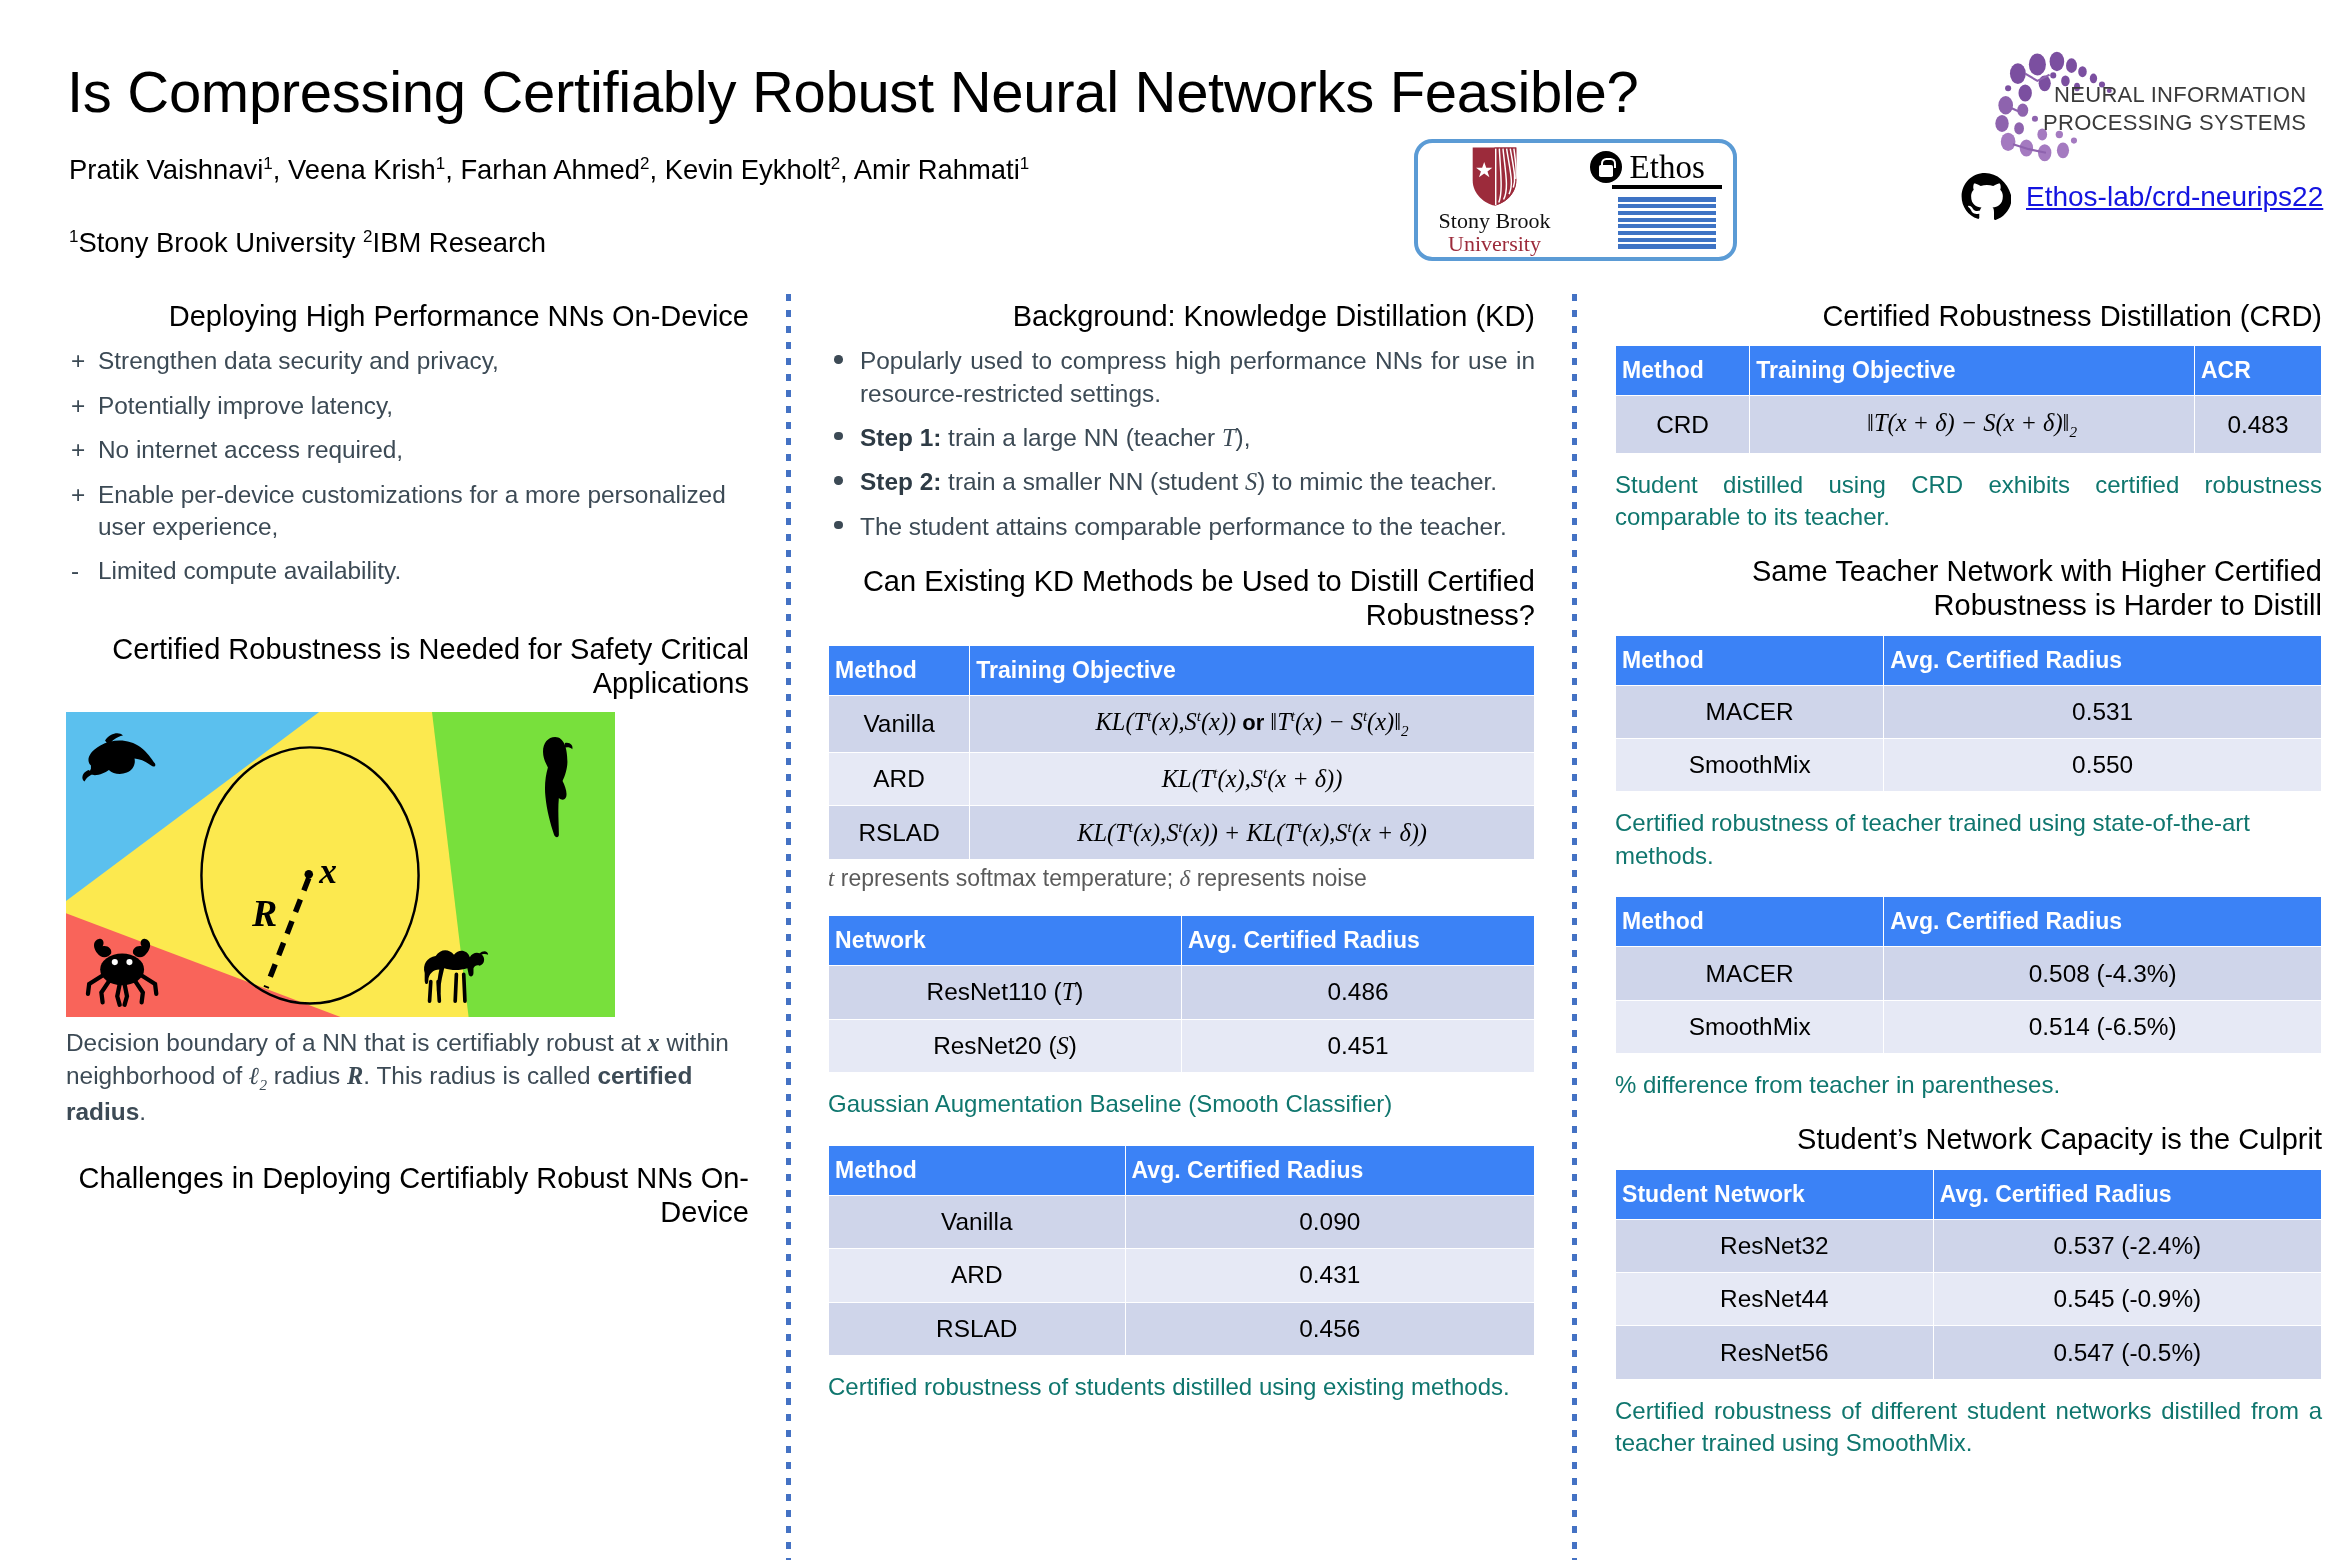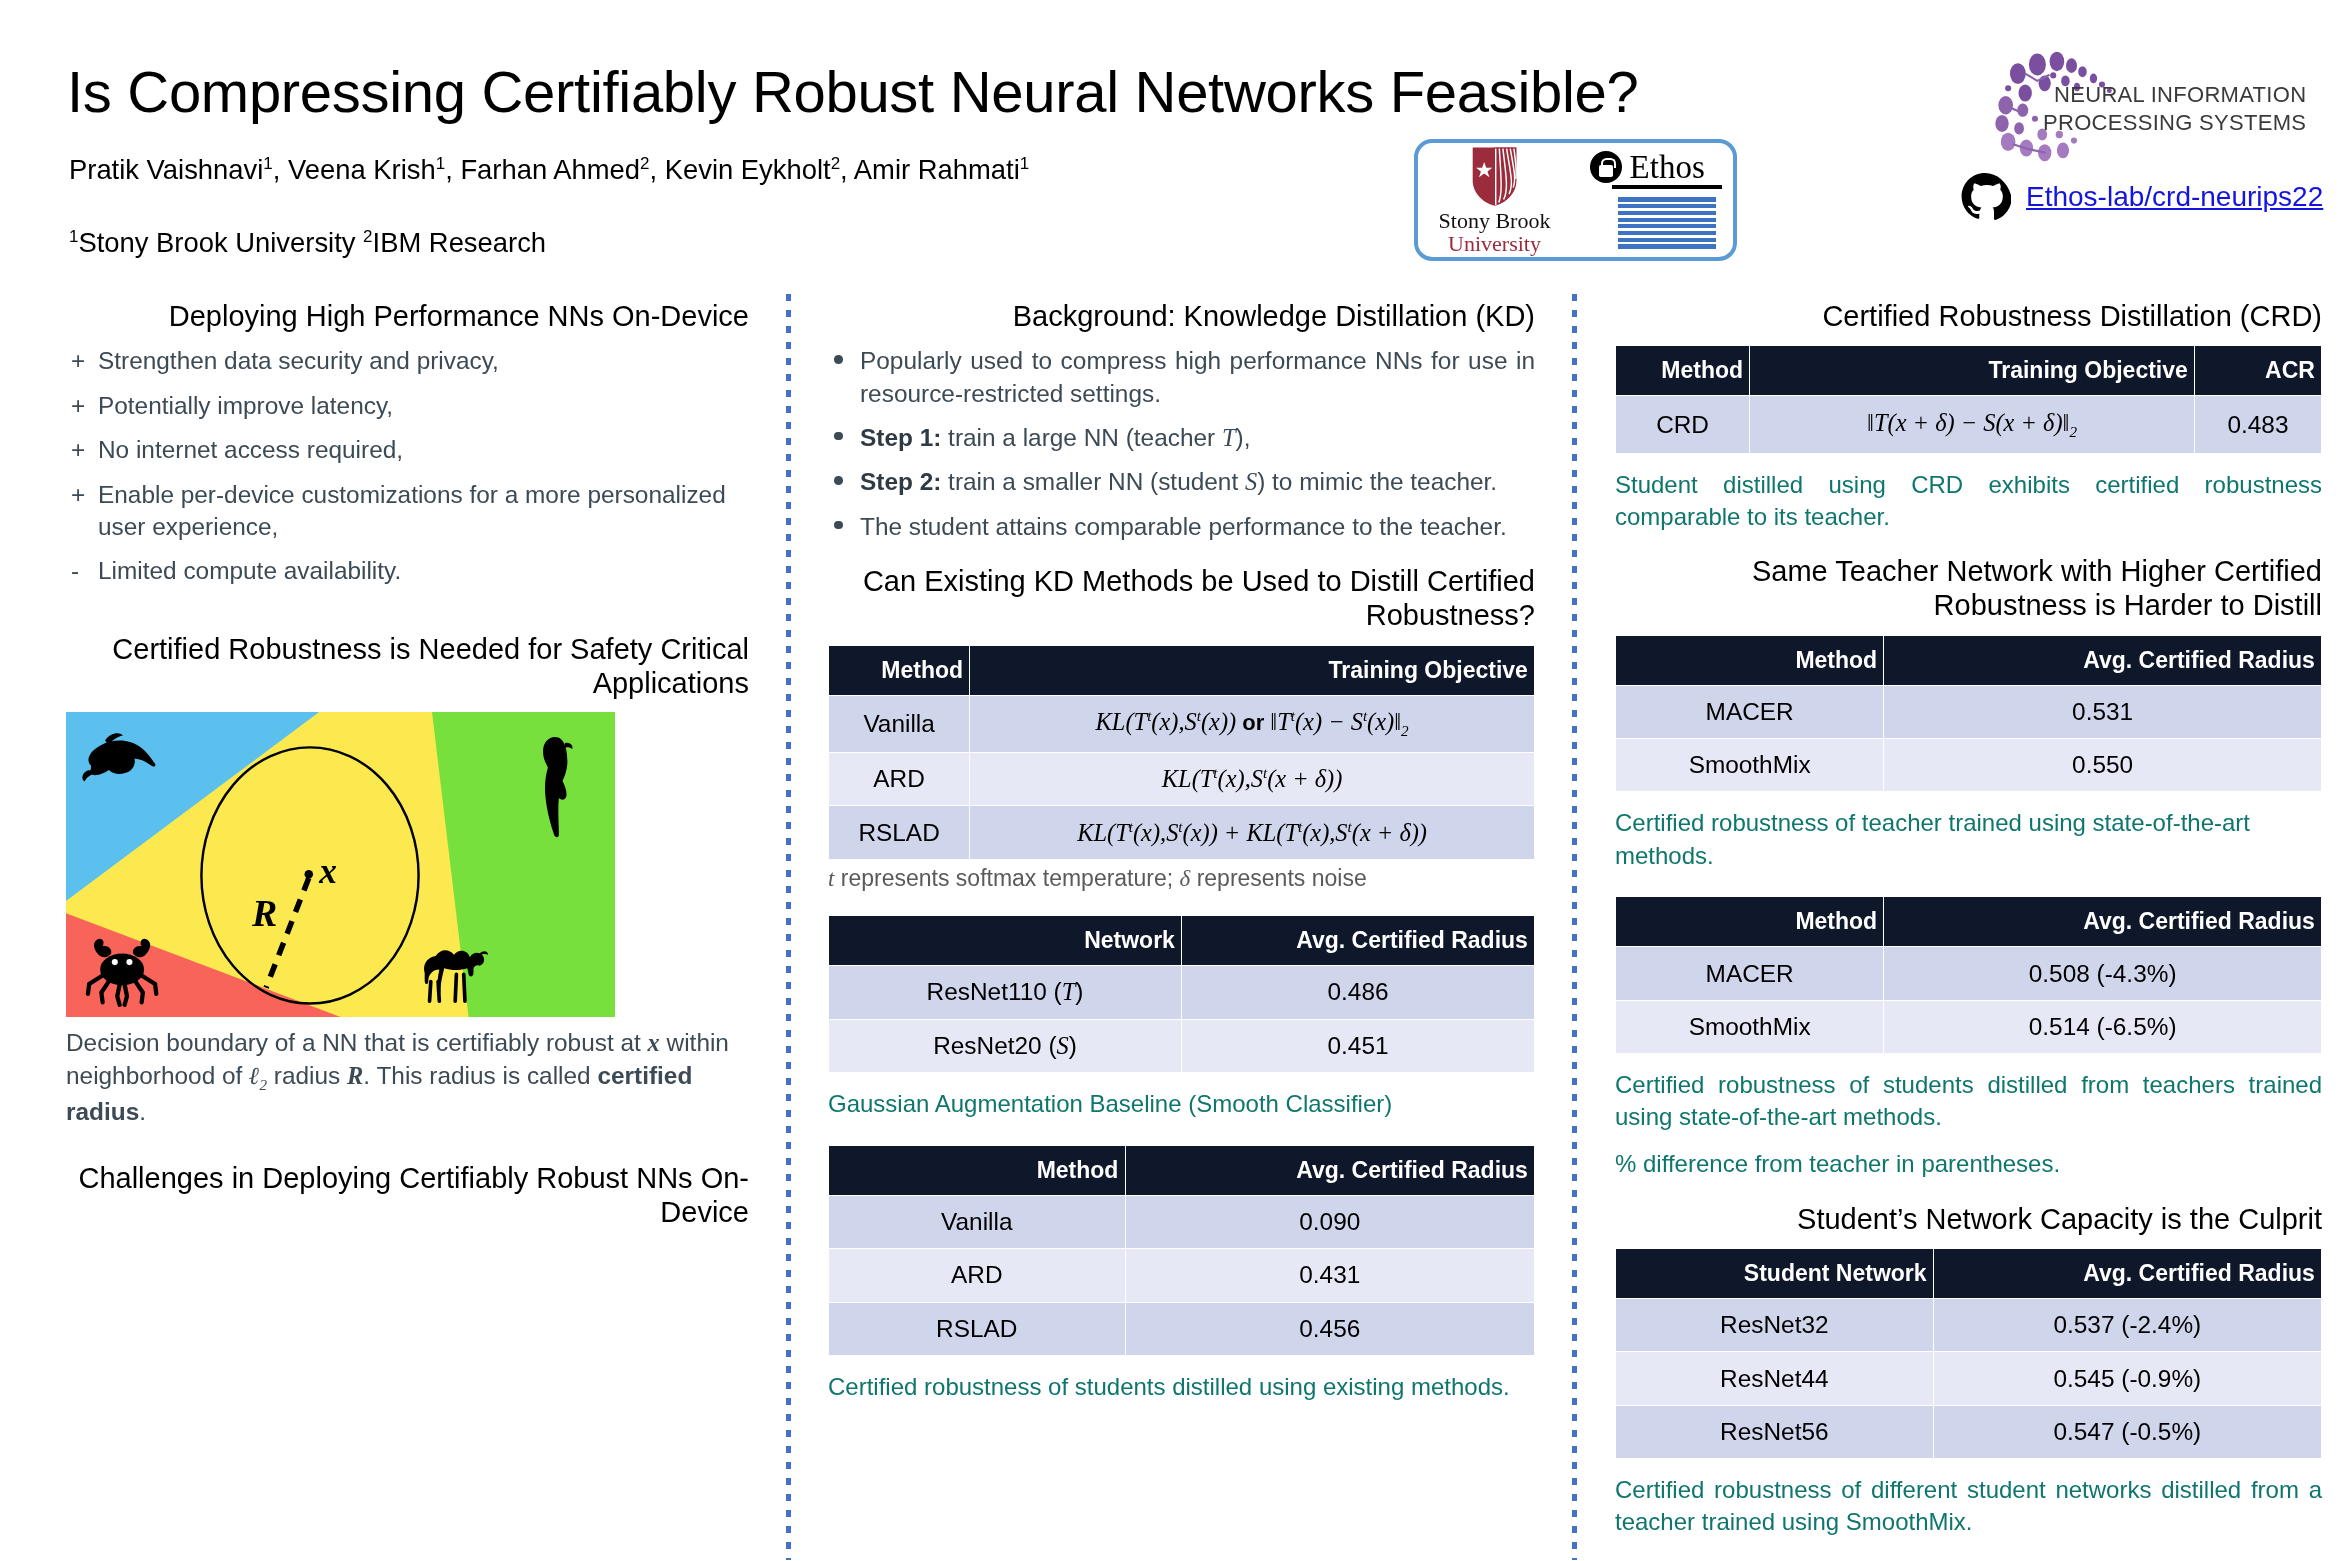--- a/index.html
+++ b/index.html
@@ -91,22 +91,22 @@
   .capt.just { text-align: justify; }
 
   
   .figwrap { width: 549px; height: 305px; margin: 3.7px 0 8.5px 0; position: relative; }
   .figcap { font-size: 24.4px; color:#3C4A55; line-height:1.36; margin-bottom: 0; }
   .figcap b { font-weight:bold; }
 
   
   table.t { border-collapse: collapse; width: 100%; margin: 3.7px 0 4.9px 0; table-layout: fixed; }
   table.t th {
-    background: #0f172a; color: #fff; font-size: 23px; font-weight: bold;
-    padding: 11px 6.1px; text-align: right; border: 1.8px solid #fff;
+    background: #3b82f6; color: #fff; font-size: 23px; font-weight: bold;
+    padding: 11px 6.1px; text-align: left; border: 1.8px solid #fff;
   }
   table.t td {
     font-size: 24.4px; color:#000; text-align:center; padding: 12.2px 4.9px;
     border: 1.8px solid #fff;
   }
   table.t tr.r-odd td  { background: #CFD5EA; }
   table.t tr.r-even td { background: #E6E9F5; }
   .fml { font-family:"Liberation Serif", serif; font-style: italic; font-size: 24.4px; white-space: nowrap; text-align: right;}
   sup.t, sub.t { font-size: 0.62em; font-style: italic; }
   .note { font-size: 23px; color:#5A5A5A; margin: 1.2px 0 9.8px 0;}
@@ -460,21 +460,20 @@
         <tr class="r-odd">
             <td>MACER</td>
             <td>0.508 (-4.3%)</td>
           </tr>
         <tr class="r-even">
             <td>SmoothMix</td>
             <td>0.514 (-6.5%)</td>
           </tr>
       </tbody>
     </table>
-    <div class="capt just">Certified robustness of students distilled from teachers trained using state-of-the-art methods.</div>
     <div class="capt">% difference from teacher in parentheses.</div>
 
     <div class="gap-m"></div>
     <h2 class="sec">Student’s Network Capacity is the Culprit</h2>
 
     <table class="t">
       <colgroup>
           <col style="width:45%">
           <col style="width:55%">
         </colgroup>

